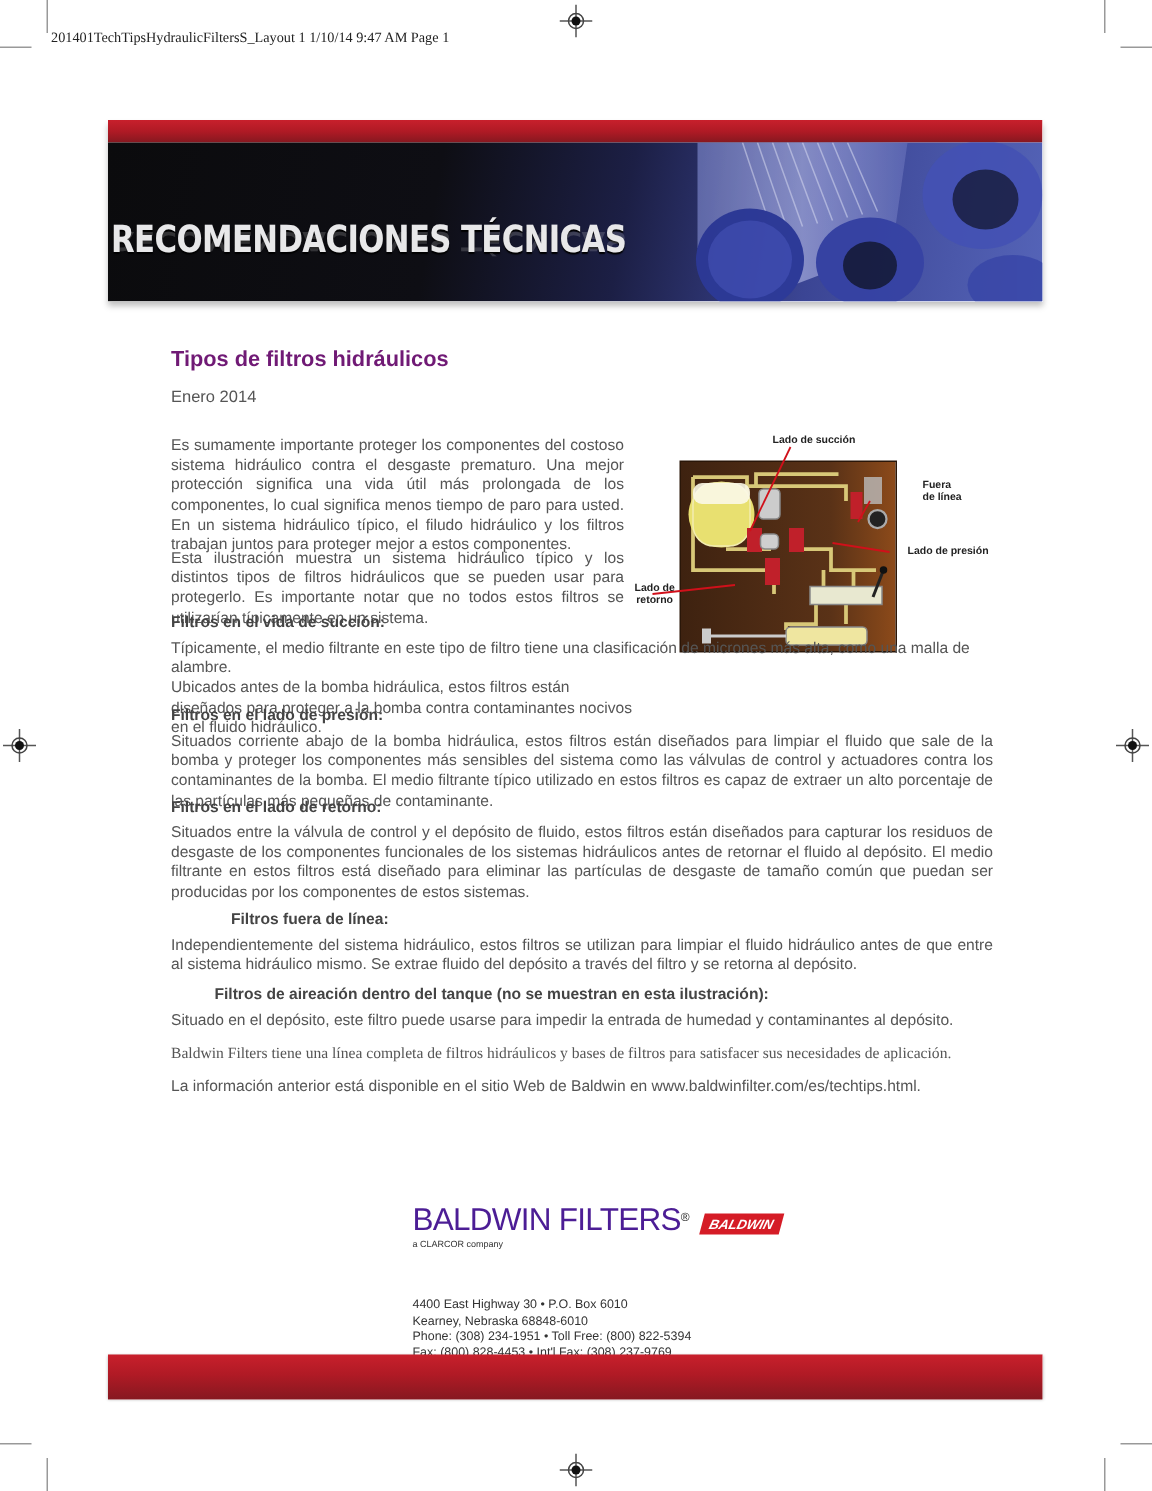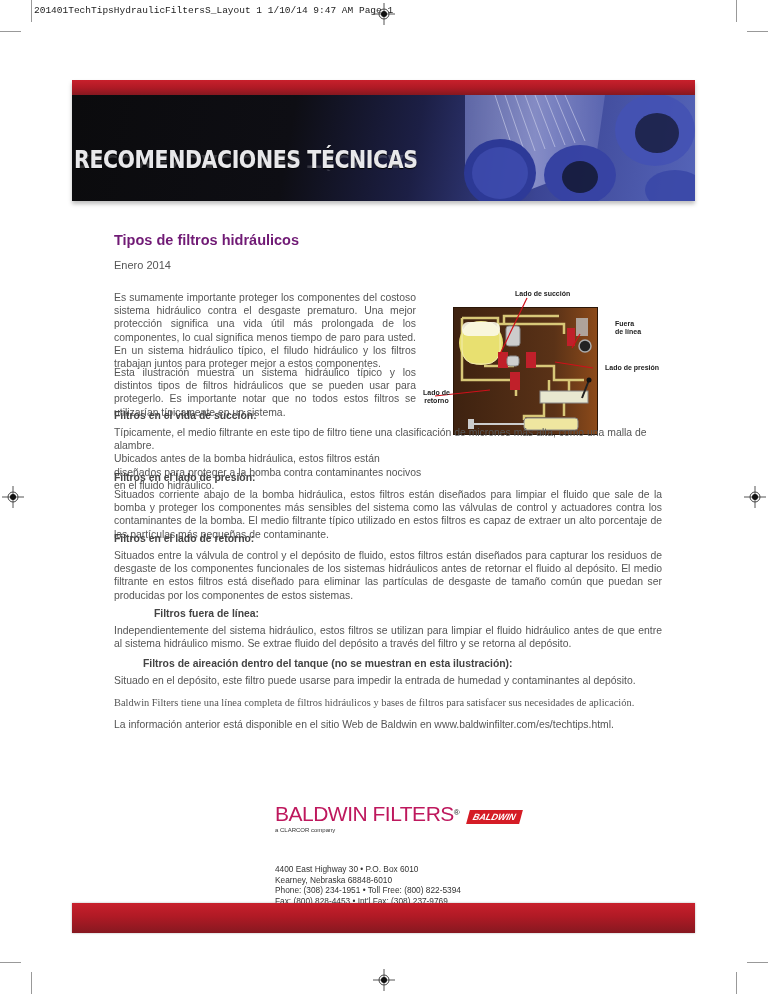--- a/index.html
+++ b/index.html
@@ -1,18 +1,18 @@
 <!DOCTYPE html>
 <html><head>
 <meta charset="utf-8">
 <style>
   html, body { margin:0; padding:0; }
   body { width:768px; height:994px; background:#ffffff; position:relative; overflow:hidden;
          font-family:"Liberation Sans", sans-serif; color:#555; }
-  .slug { position:absolute; left:34px; top:5px; font-size:9.5px; color:#222; font-family:Liberation Mono, monospace; }
+  .slug { position:absolute; left:34px; top:21px; font-size:9.5px; color:#222; font-family:Liberation Serif, serif; }
   .crop-v { position:absolute; width:1px; background:#999; }
   .crop-h { position:absolute; height:1px; background:#999; }
   .reg { position:absolute; width:22px; height:22px; }
   .banner { position:absolute; left:72px; top:80px; width:623px; height:121px; overflow:hidden;
             box-shadow:0 3px 4px rgba(0,0,0,0.25); }
   .banner .red { position:absolute; left:0; top:0; width:100%; height:15px;
                  background:linear-gradient(#c8202c 0%, #b01a25 50%, #861820 100%); }
   .banner .dark { position:absolute; left:0; top:15px; width:100%; height:106px;
                   background:linear-gradient(100deg, #0b0b0d 0%, #0e0e14 35%, #1c1f45 55%, #3b4594 75%, #5564b8 100%); }
   .banner .art { position:absolute; right:0; top:15px; width:290px; height:106px; }
@@ -23,21 +23,21 @@
                      font-size:25px; color:#e8e8ea; opacity:0.18; letter-spacing:-0.5px;
                      transform:scaleX(0.82) scaleY(-0.7); transform-origin:left top; white-space:nowrap; }
   .doc-title { position:absolute; left:114px; top:232px; font-size:14.5px; font-weight:bold; color:#701a75; }
   .doc-date { position:absolute; left:114px; top:259px; font-size:11px; color:#555; }
   .para { position:absolute; font-size:10.4px; line-height:13.2px; color:#555; text-align:justify; margin:0; }
   .heading { position:absolute; font-size:10.4px; font-weight:bold; color:#444; margin:0; }
   .diagram { position:absolute; left:453px; top:307px; width:143px; height:126px; background:#4a2a14;
              background:linear-gradient(90deg, #3e2210 0%, #5a3217 70%, #8c4a1a 100%); border:1px solid #2a1608; }
   .dlabel { position:absolute; font-size:7px; font-weight:bold; color:#222; line-height:8px; }
   .logo-block { position:absolute; left:275px; top:802px; }
-  .logo-text { font-size:21px; color:#be185d; letter-spacing:-0.5px; font-family:"Liberation Sans", sans-serif; }
+  .logo-text { font-size:21px; color:#4c1d95; letter-spacing:-0.5px; font-family:"Liberation Sans", sans-serif; }
   .logo-badge { display:inline-block; background:#d51c26; color:#fff; font-style:italic; font-weight:bold; font-size:9px;
                 padding:2px 5px; transform:skewX(-15deg); margin-left:4px; vertical-align:middle; }
   .clarcor { font-size:6px; color:#333; margin-top:1px; }
   .addr { position:absolute; left:275px; top:840px; font-size:8.3px; line-height:10.5px; color:#333;margin-top:24px; }
   .footer-bar { position:absolute; left:72px; top:903px; width:623px; height:30px;
                 background:linear-gradient(#c8202c 0%, #b01a25 45%, #861820 100%); box-shadow:0 0 2px rgba(0,0,0,0.3); }
 </style>
 </head>
 <body>
 

